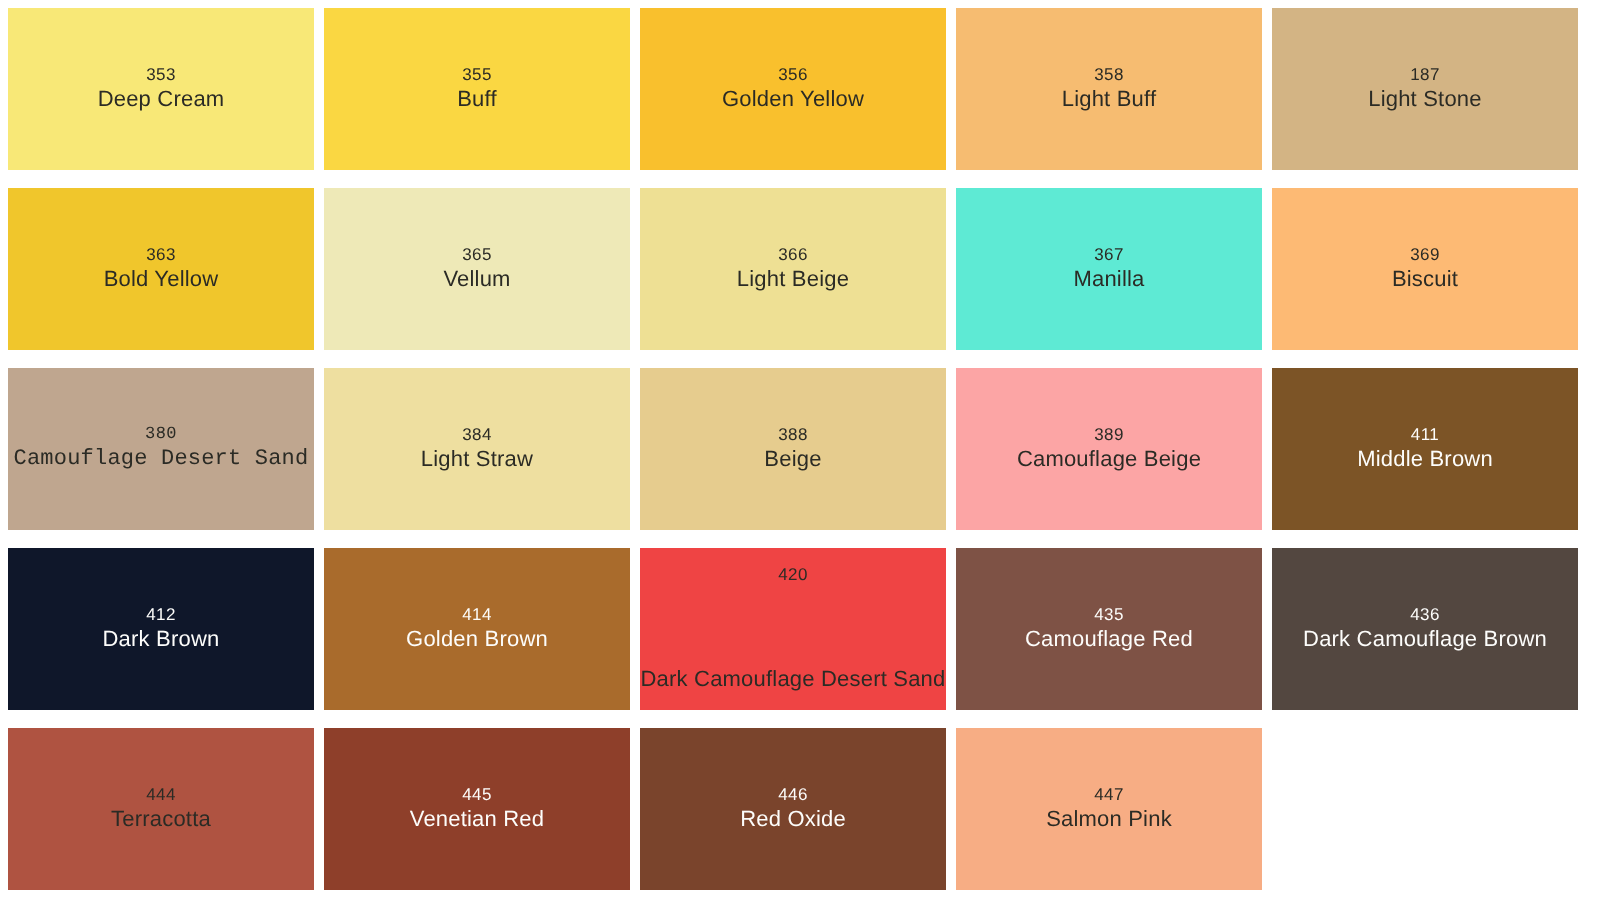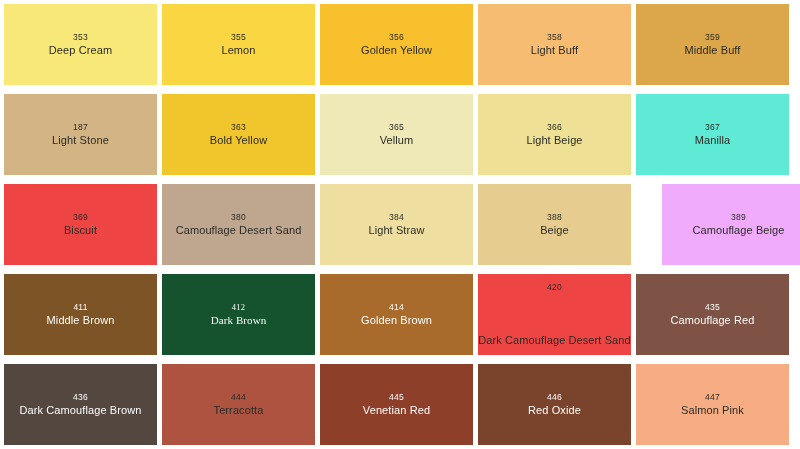--- a/index.html
+++ b/index.html
@@ -74,33 +74,29 @@
 <body>
 
 <div id="swatch-chart">
   <div class="swatch-grid">
       <div class="swatch text-dark" style="background: rgb(248, 232, 119);">
         <div class="swatch-code">353</div>
         <div class="swatch-label">Deep Cream</div>
       </div>
       <div class="swatch text-dark" style="background: rgb(250, 215, 66);">
         <div class="swatch-code">355</div>
-        <div class="swatch-label">Lemon</div>
+        <div class="swatch-label">Buff</div>
       </div>
       <div class="swatch text-dark" style="background: rgb(249, 192, 45);">
         <div class="swatch-code">356</div>
         <div class="swatch-label">Golden Yellow</div>
       </div>
       <div class="swatch text-dark" style="background: rgb(246, 188, 113);">
         <div class="swatch-code">358</div>
         <div class="swatch-label">Light Buff</div>
-      </div>
-      <div class="swatch text-dark" style="background: rgb(220, 166, 75);">
-        <div class="swatch-code">359</div>
-        <div class="swatch-label">Middle Buff</div>
       </div>
       <div class="swatch text-dark" style="background: rgb(211, 180, 132);">
         <div class="swatch-code">187</div>
         <div class="swatch-label">Light Stone</div>
       </div>
       <div class="swatch text-dark" style="background: rgb(240, 198, 44);">
         <div class="swatch-code">363</div>
         <div class="swatch-label">Bold Yellow</div>
       </div>
       <div class="swatch text-dark" style="background: rgb(238, 233, 183);">
@@ -108,45 +104,45 @@
         <div class="swatch-label">Vellum</div>
       </div>
       <div class="swatch text-dark" style="background: rgb(238, 224, 148);">
         <div class="swatch-code">366</div>
         <div class="swatch-label">Light Beige</div>
       </div>
       <div class="swatch text-dark" style="background: #5eead4;">
         <div class="swatch-code">367</div>
         <div class="swatch-label">Manilla</div>
       </div>
-      <div class="swatch text-dark" style="background: #ef4444;">
+      <div class="swatch text-dark" style="background: #fdba74;">
         <div class="swatch-code">369</div>
         <div class="swatch-label">Biscuit</div>
       </div>
-      <div class="swatch text-dark" style="background: rgb(191, 166, 143);">
+      <div class="swatch text-dark" style="background: rgb(191, 166, 143); font-family: Liberation Mono, monospace;">
         <div class="swatch-code">380</div>
         <div class="swatch-label">Camouflage Desert Sand</div>
       </div>
       <div class="swatch text-dark" style="background: rgb(238, 223, 160);">
         <div class="swatch-code">384</div>
         <div class="swatch-label">Light Straw</div>
       </div>
       <div class="swatch text-dark" style="background: rgb(230, 204, 142);">
         <div class="swatch-code">388</div>
         <div class="swatch-label">Beige</div>
       </div>
-      <div class="swatch text-dark" style="background: #f0abfc; margin-left: 26px;">
+      <div class="swatch text-dark" style="background: #fca5a5;">
         <div class="swatch-code">389</div>
         <div class="swatch-label">Camouflage Beige</div>
       </div>
       <div class="swatch text-light" style="background: rgb(124, 84, 38);">
         <div class="swatch-code">411</div>
         <div class="swatch-label">Middle Brown</div>
       </div>
-      <div class="swatch text-light" style="background: #14532d; font-family: Liberation Serif, serif;">
+      <div class="swatch text-light" style="background: #0f172a;">
         <div class="swatch-code">412</div>
         <div class="swatch-label">Dark Brown</div>
       </div>
       <div class="swatch text-light" style="background: rgb(169, 107, 44);">
         <div class="swatch-code">414</div>
         <div class="swatch-label">Golden Brown</div>
       </div>
       <div class="swatch text-dark" style="background: #ef4444; gap: 40px;">
         <div class="swatch-code">420</div>
         <div class="swatch-label">Dark Camouflage Desert Sand</div>

